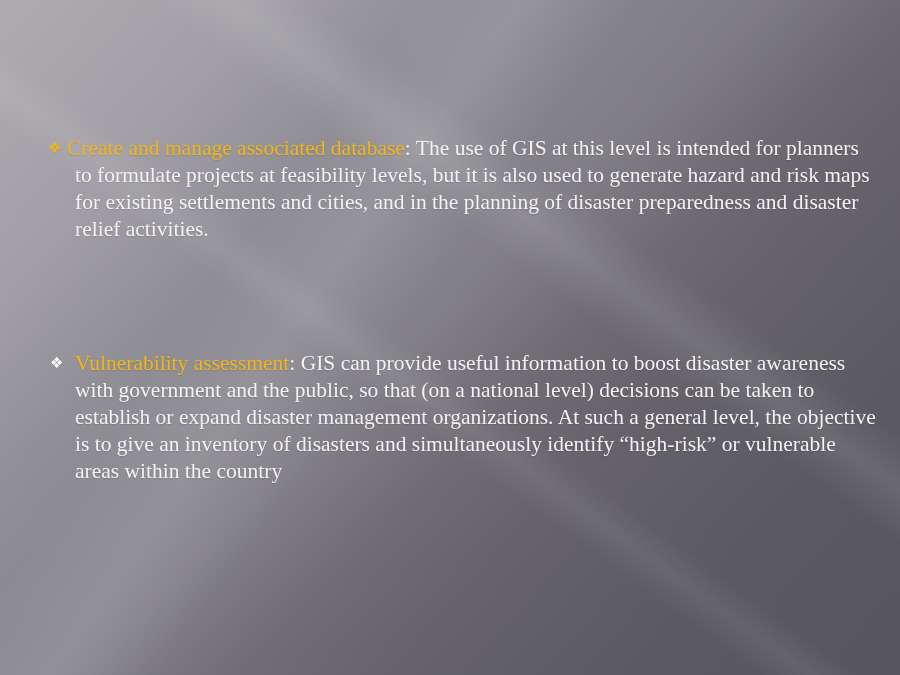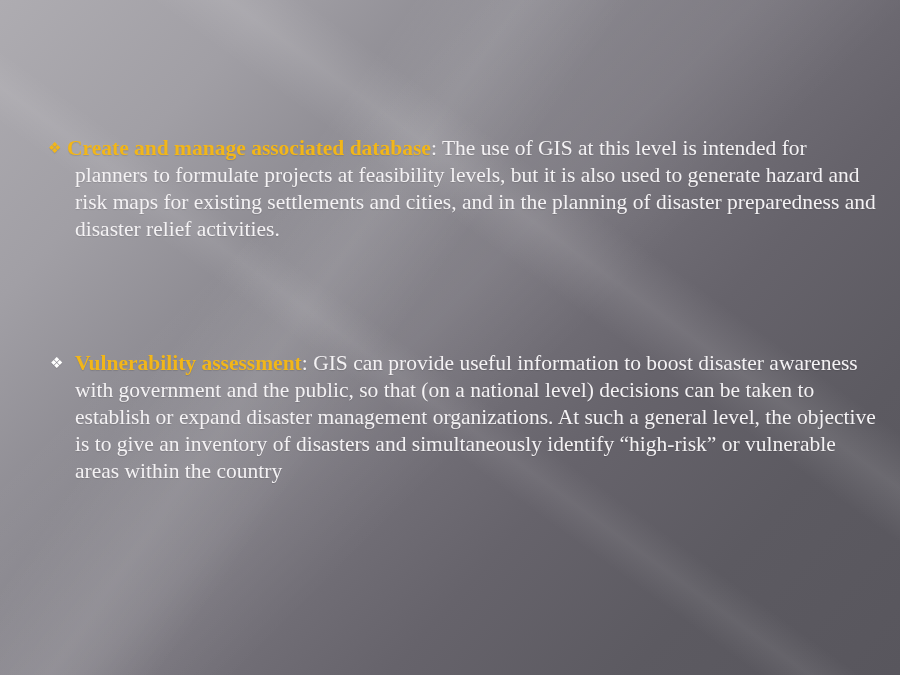--- a/index.html
+++ b/index.html
@@ -63,21 +63,21 @@
       left: 0;
       top: 0;
       font-family: "DejaVu Sans", sans-serif;
       font-size: 15px;
       line-height: 27px;
     }
     .bullet-glyph.gold { color: #f2b619; }
     .bullet-glyph.white { color: #ffffff; left: 2px; }
     .heading-gold {
       color: #f2b619;
-      font-weight: bold;
+      font-weight: normal;
     }
     .first .lead-in {
       margin-left: -8px;
     }
   </style>
 </head>
 <body>
 
 <div class="slide">
   <div class="streak"></div>

